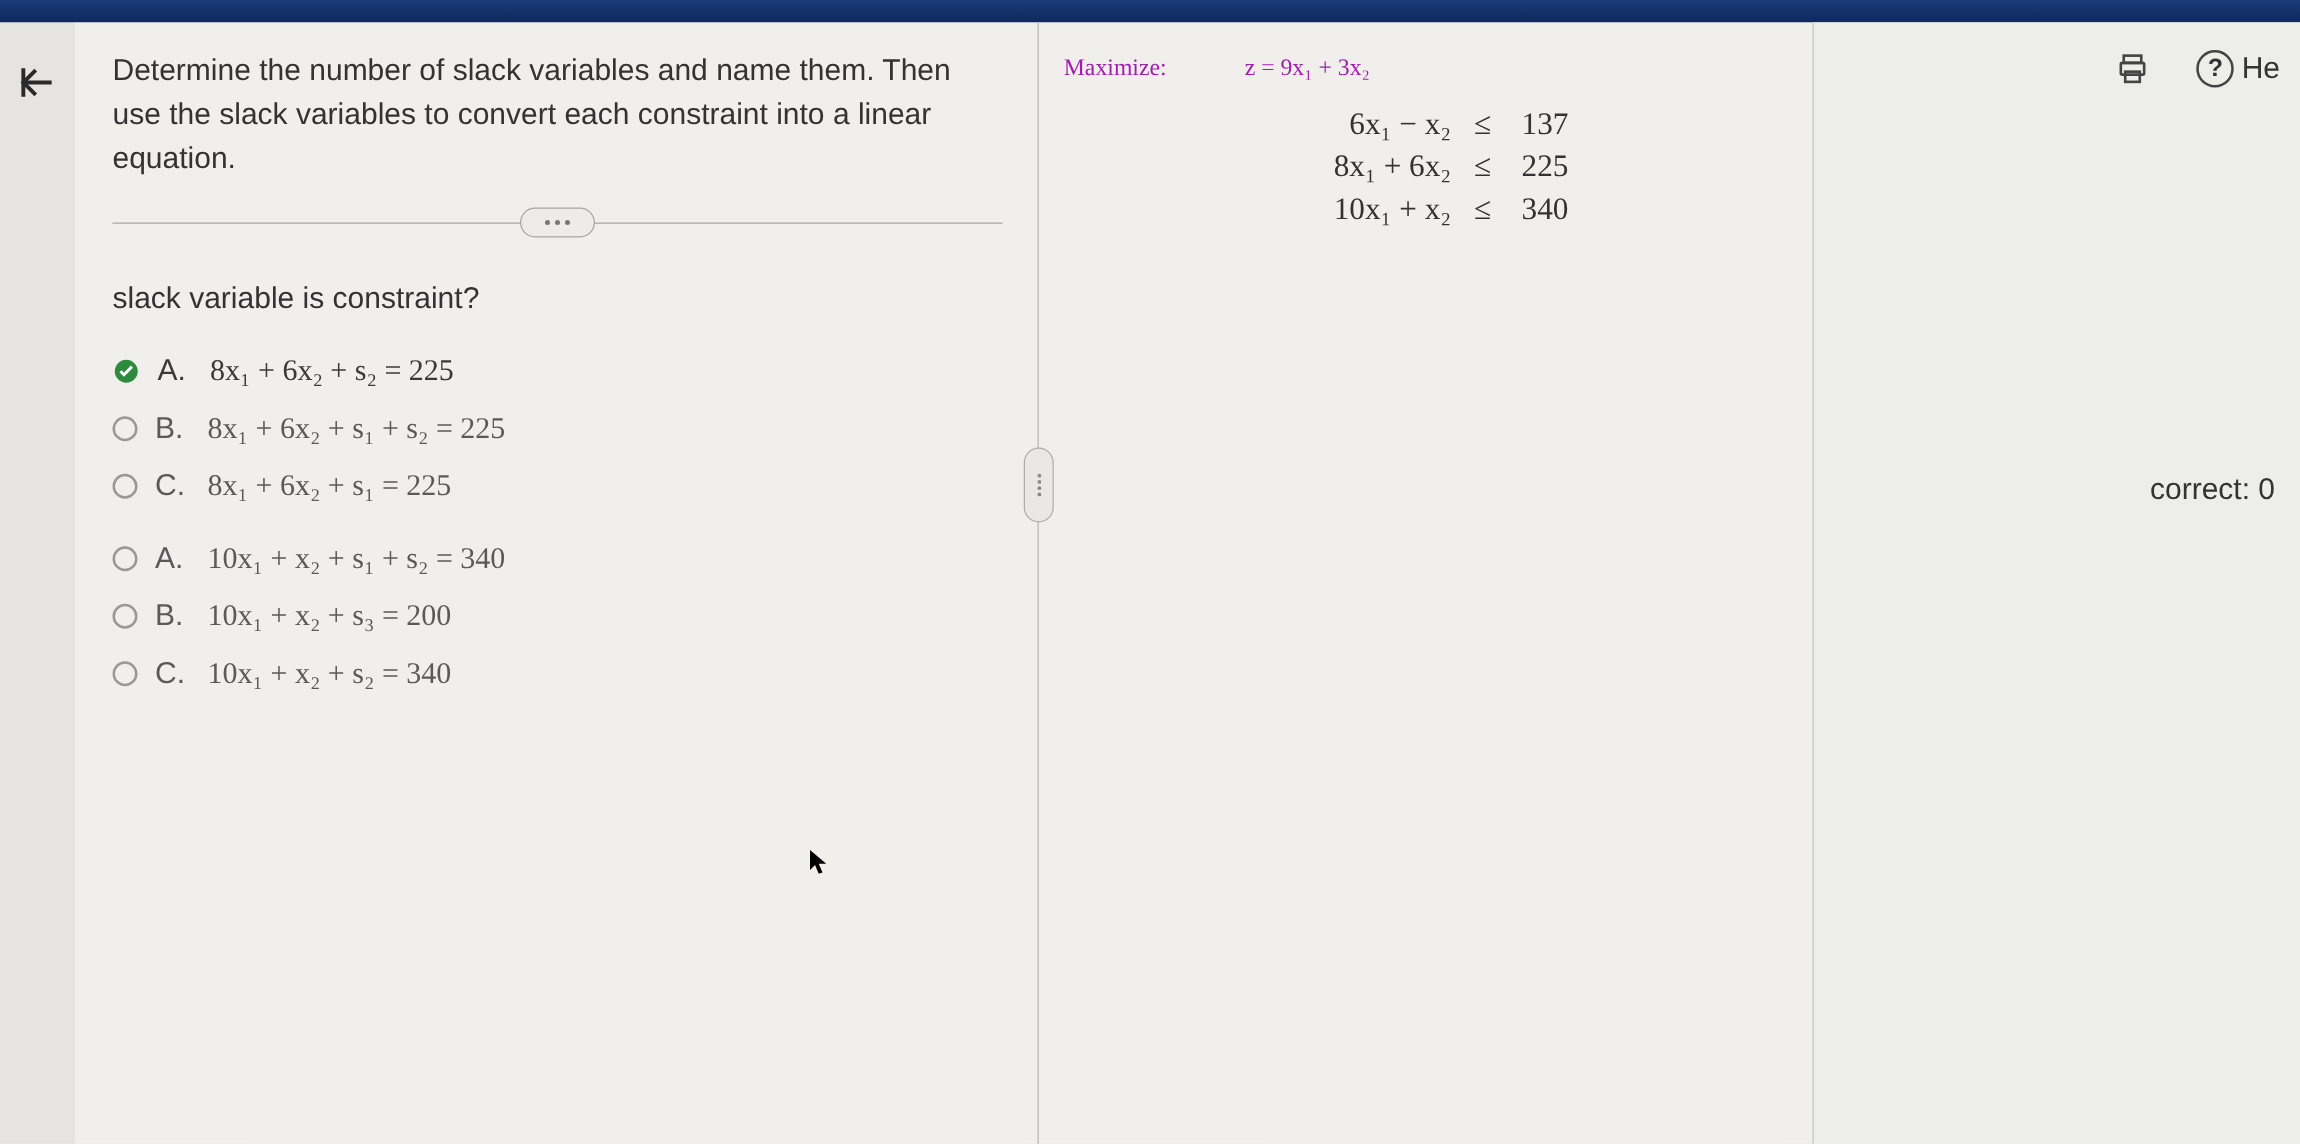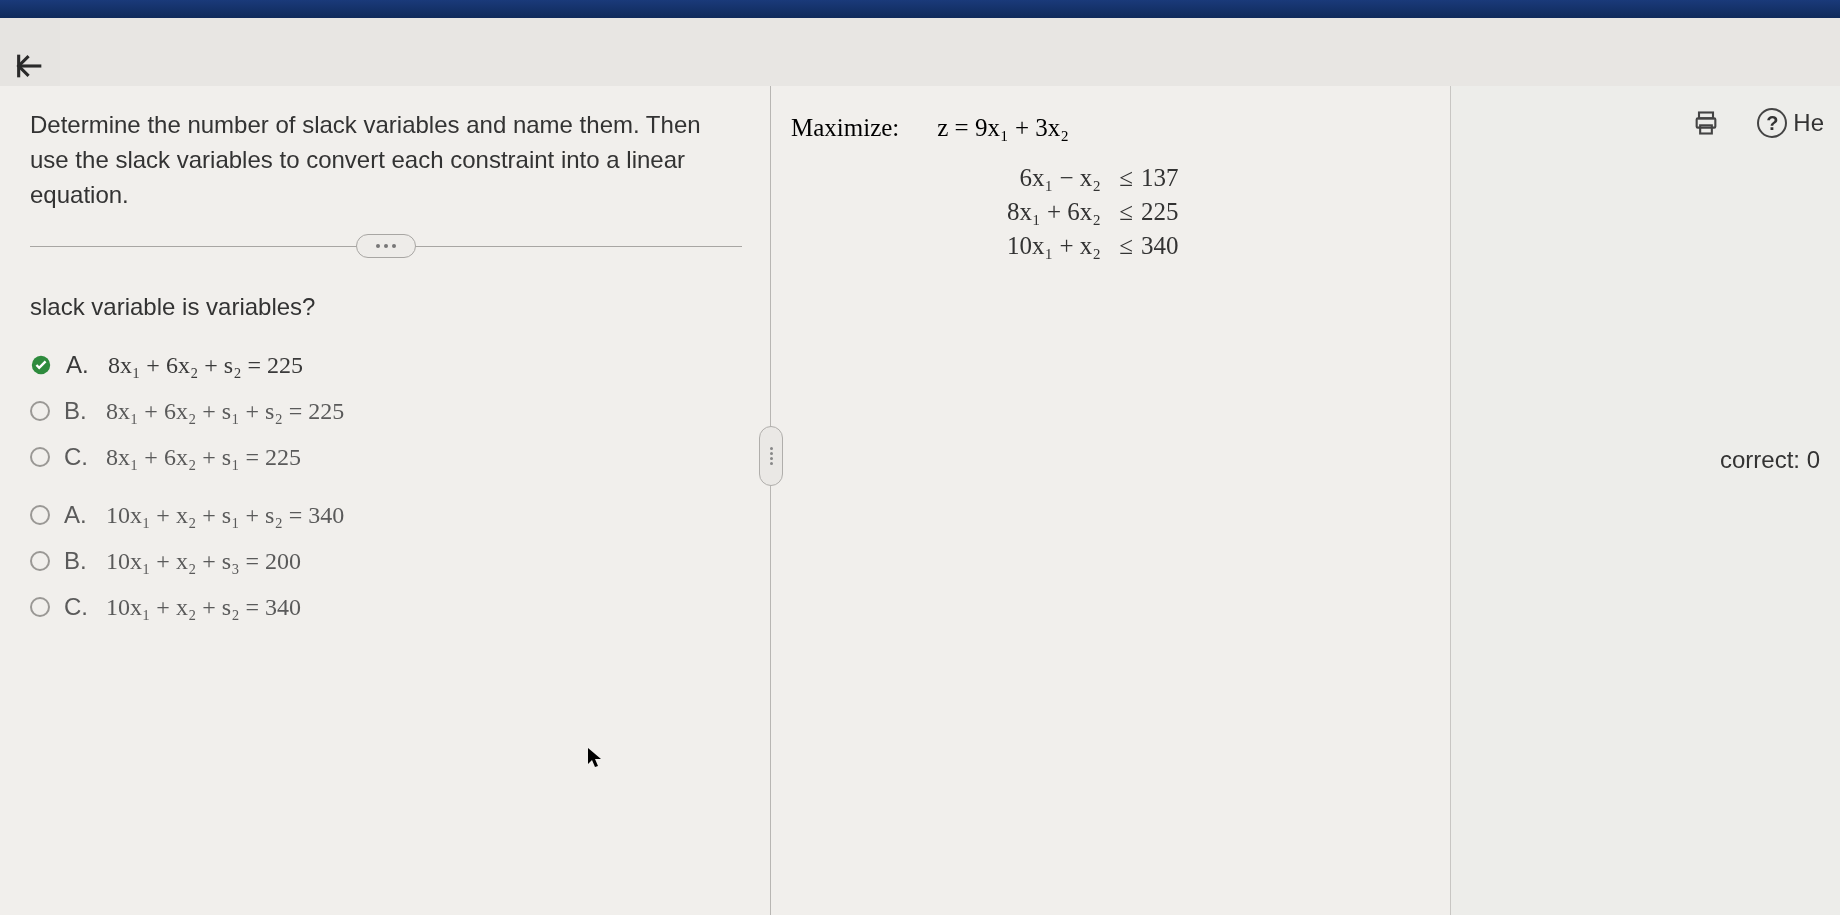--- a/index.html
+++ b/index.html
@@ -1,18 +1,18 @@
 <!DOCTYPE html>
 <html><head>
 <meta charset="utf-8">
 <style>
   * { box-sizing: border-box; margin: 0; padding: 0; }
   html, body { width: 1840px; height: 915px; font-family: Arial, Helvetica, sans-serif; background: #e8e6e3; overflow: hidden; }
   .topbar { width: 100%; height: 18px; background: linear-gradient(#1a3a7a, #0f2a5a); }
-  .page { display: flex; width: 100%; height: calc(100% - 18px); flex-direction: column; }
+  .page { display: flex; width: 100%; height: calc(100% - 18px); }
   .left-gutter { width: 60px; background: #e6e4e1; display: flex; align-items: flex-start; justify-content: center; padding-top: 28px; }
   .back-btn { width: 40px; height: 40px; display: flex; align-items: center; justify-content: center; color: #2a2a2a; cursor: pointer; }
   .content { flex: 1; display: flex; position: relative; background: #f1efec; }
   .left-pane { flex: 0 0 770px; padding: 22px 28px 22px 30px; position: relative; }
   .right-pane { flex: 0 0 620px; padding: 22px 20px; position: relative; }
   .sidebar-right { position: absolute; right: 0; top: 0; width: 390px; height: 100%; border-left: 1px solid #c8c6c3; background: #ededea; padding: 20px 16px; }
   .vert-sep { width: 0; border-left: 1px solid #b8b6b3; position: relative; }
   .drag-handle { position: absolute; left: -12px; top: 340px; width: 24px; height: 60px; border: 1px solid #b0aeab; border-radius: 12px; background: #eae8e5; display: flex; align-items: center; justify-content: center; color: #777; cursor: grab; flex-direction: column; gap: 2px; }
   .drag-handle .dot { width: 3px; height: 3px; border-radius: 50%; background: #888; }
   .prompt { color: #333; font-size: 24px; line-height: 1.45; }
@@ -21,28 +21,28 @@
   .ellipsis-pill .d { width: 4px; height: 4px; border-radius: 50%; background: #777; }
   .sub-q { margin-top: 46px; color: #333; font-size: 24px; }
   .options { margin-top: 30px; }
   .opt { display: flex; align-items: center; gap: 14px; margin: 18px 0; font-size: 24px; color: #5a5a5a; }
   .opt.active { color: #3a3a3a; }
   .opt .radio { width: 20px; height: 20px; border: 2px solid #9a9895; border-radius: 50%; flex-shrink: 0; }
   .opt .check { width: 22px; height: 22px; flex-shrink: 0; }
   .opt .letter { width: 28px; }
   .q2 { margin-top: 40px; color: #333; font-size: 24px; line-height: 1.4; }
   .math { font-family: 'Times New Roman', serif; }
-  .maximize { color: #000000; font-size: 25px; line-height: 1.6; }
+  .maximize { color: #a21caf; font-size: 19px; line-height: 1.6; }
   .maximize .lbl { display: inline-block; width: 140px; }
   .constraints { margin-top: 16px; }
   .constraints .row { display: flex; align-items: center; font-size: 25px; color: #333; margin: 6px 0; }
   .constraints .row .withlbl { width: 140px; text-align: right; padding-right: 24px; color: #333; }
   .constraints .row .expr { width: 180px; text-align: right; padding-right: 10px; }
   .constraints .row .rel { width: 30px; text-align: center; }
-  .constraints .row .rhs { width: 70px; text-align: left; }
+  .constraints .row .rhs { width: 70px; text-align: center; }
   .sidebar-right .tools { display: flex; justify-content: flex-end; align-items: center; gap: 34px; }
   .icon-btn { width: 34px; height: 34px; display: flex; align-items: center; justify-content: center; color: #444; cursor: pointer; }
   .help-btn { display: flex; align-items: center; gap: 6px; color: #333; font-size: 24px; cursor: pointer; }
   .help-circle { width: 30px; height: 30px; border: 2px solid #444; border-radius: 50%; display: flex; align-items: center; justify-content: center; font-weight: bold; font-size: 20px; }
   .correct-lbl { position: absolute; right: 20px; top: 360px; color: #333; font-size: 24px; }
   .cursor-arrow { position: absolute; left: 586px; top: 660px; color: #000; }
 </style>
 </head>
 <body>
 
@@ -67,21 +67,21 @@
 
       <div style="position:relative; margin-top:34px;">
         <hr class="hr-line">
         <div class="ellipsis-pill">
           <span class="d"></span>
           <span class="d"></span>
           <span class="d"></span>
         </div>
       </div>
 
-      <p class="sub-q">slack variable is variables?</p>
+      <p class="sub-q">slack variable is constraint?</p>
 
       <div class="options">
         <div class="opt active">
           <span class="check">
             <svg width="22" height="22" viewBox="0 0 24 24">
                 <circle cx="12" cy="12" r="10" fill="#2e8b3d"></circle>
                 <path d="M7 12 l3 3 l7 -7" stroke="#fff" stroke-width="2.6" fill="none"></path>
               </svg>
           </span>
           <span class="letter">A.</span>

